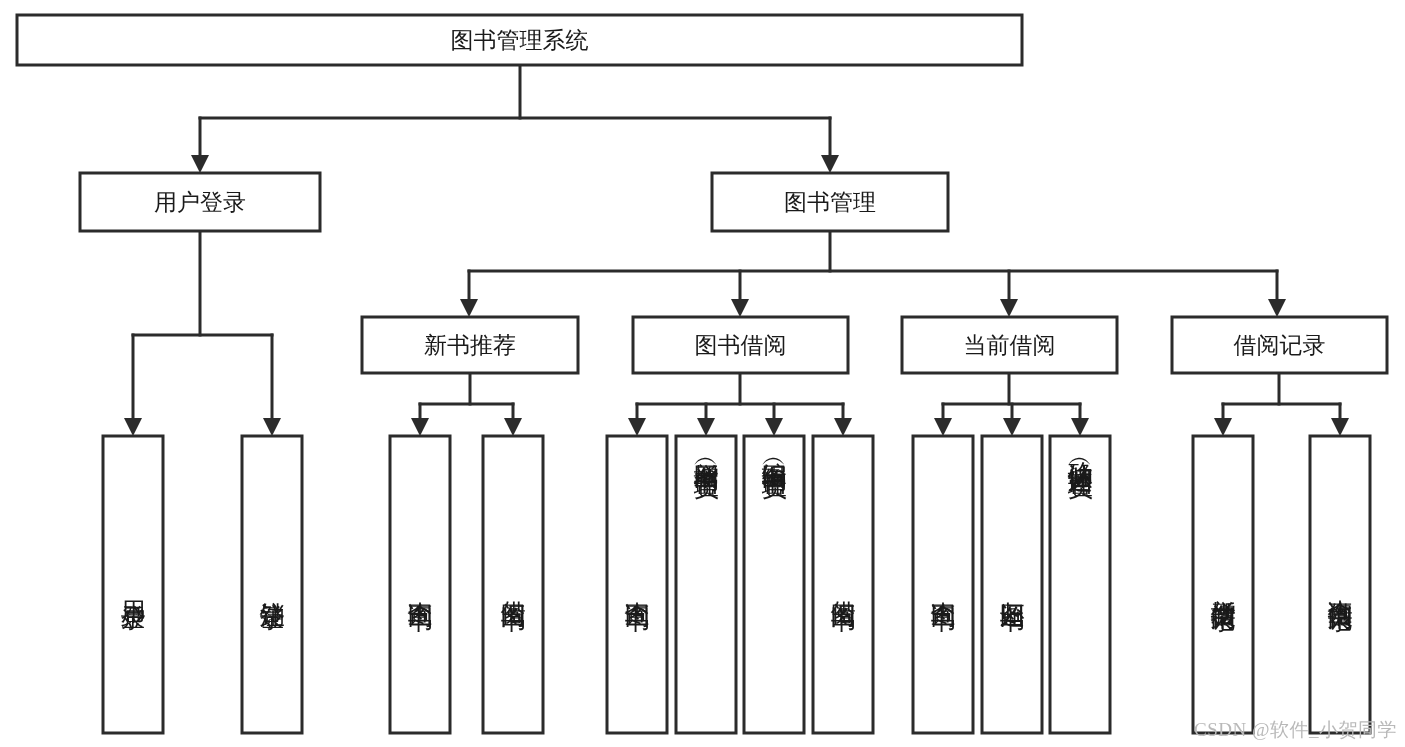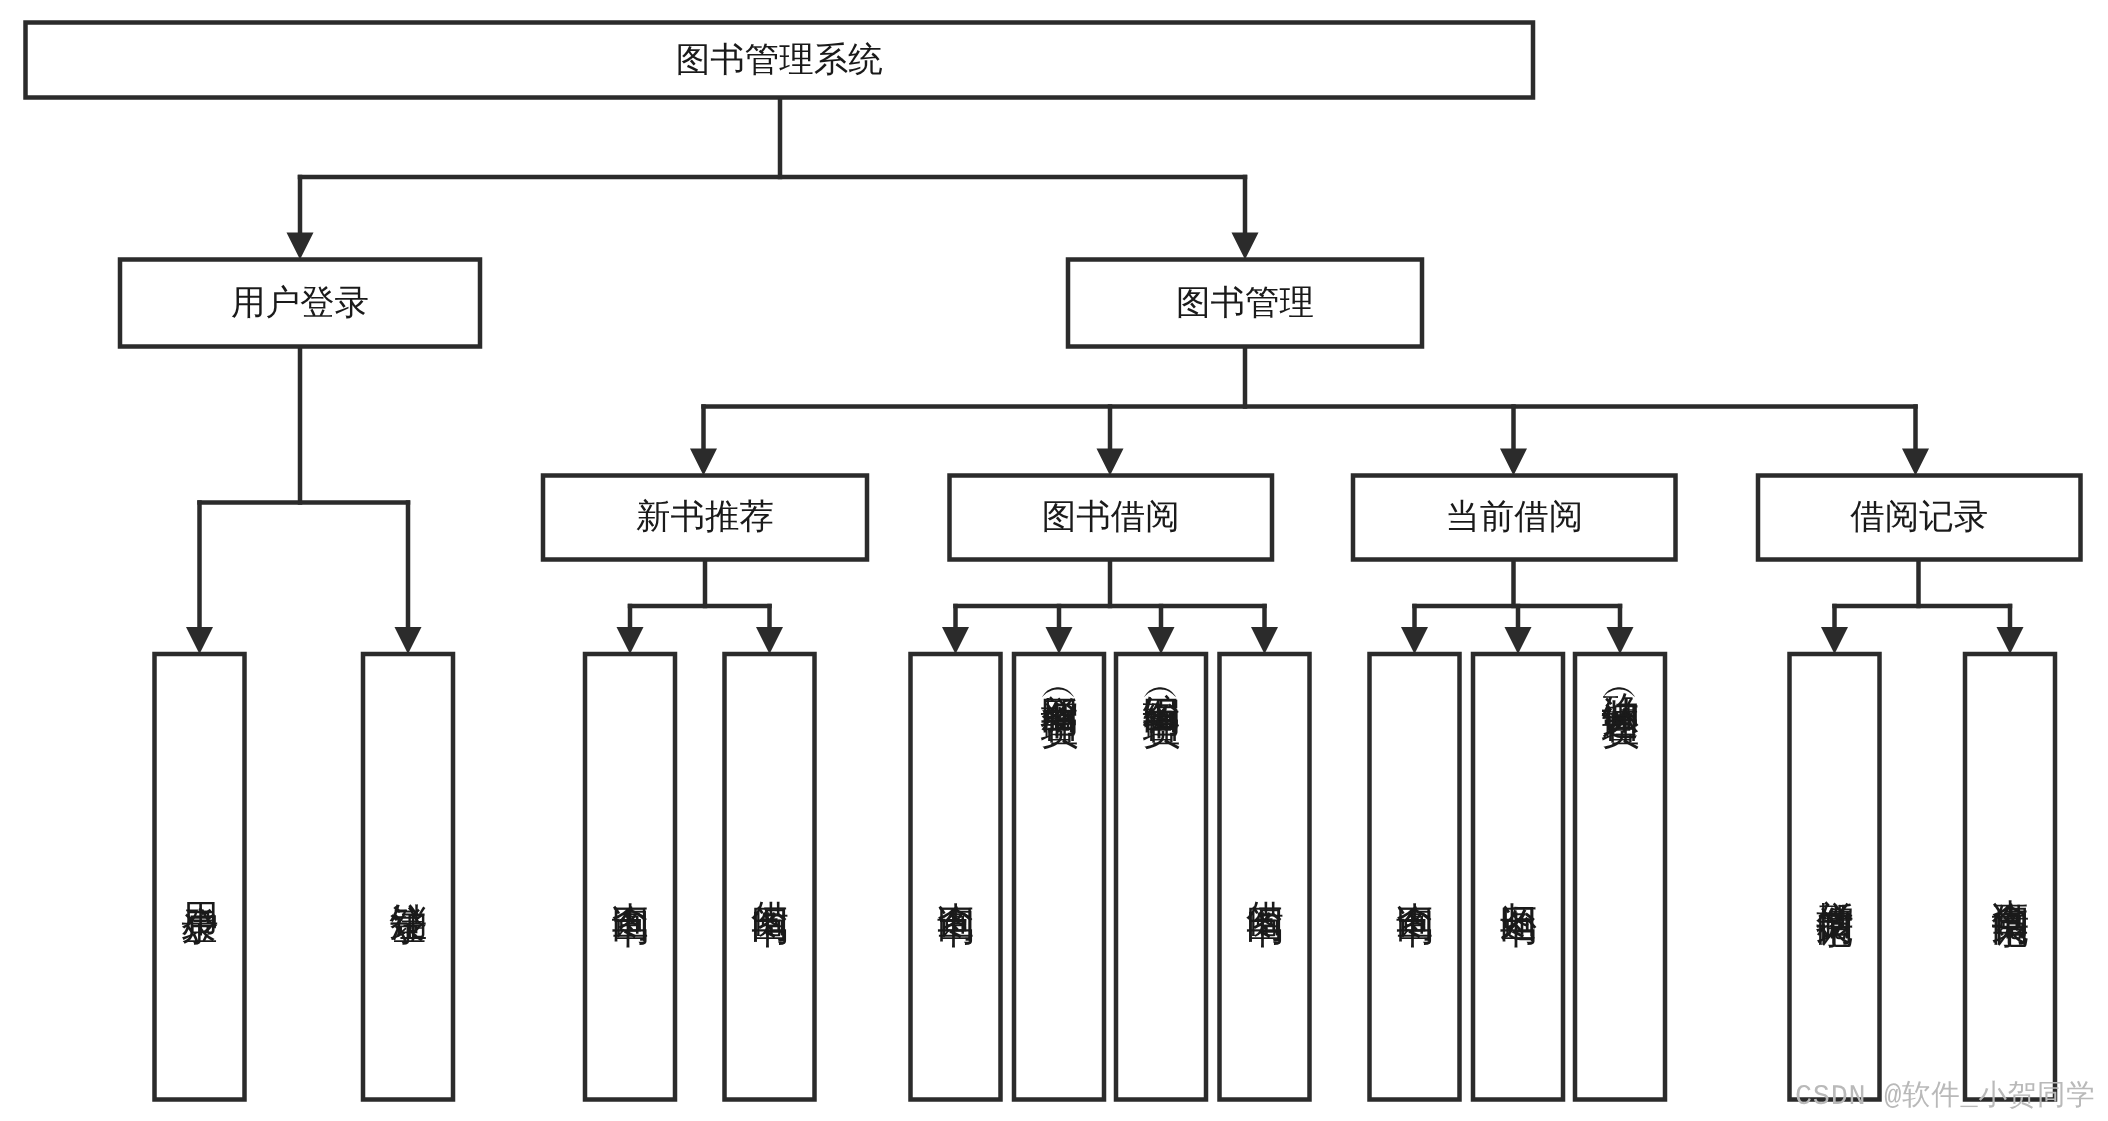--- a/index.html
+++ b/index.html
@@ -60,21 +60,21 @@
     display: flex;
     align-items: center;
     justify-content: center;
     white-space: nowrap;
     pointer-events: none;
   }
   .watermark {
     position: absolute;
     right: 8px;
     bottom: 4px;
-    font-family: Liberation Mono, monospace;
+    font-family: Liberation Serif, serif;
     font-size: 19px;
     color: #b9b9b9;
     letter-spacing: 0.5px;
     white-space: nowrap;
     margin-left: 14px;
   }
 </style>
 </head>
 <body>
 

